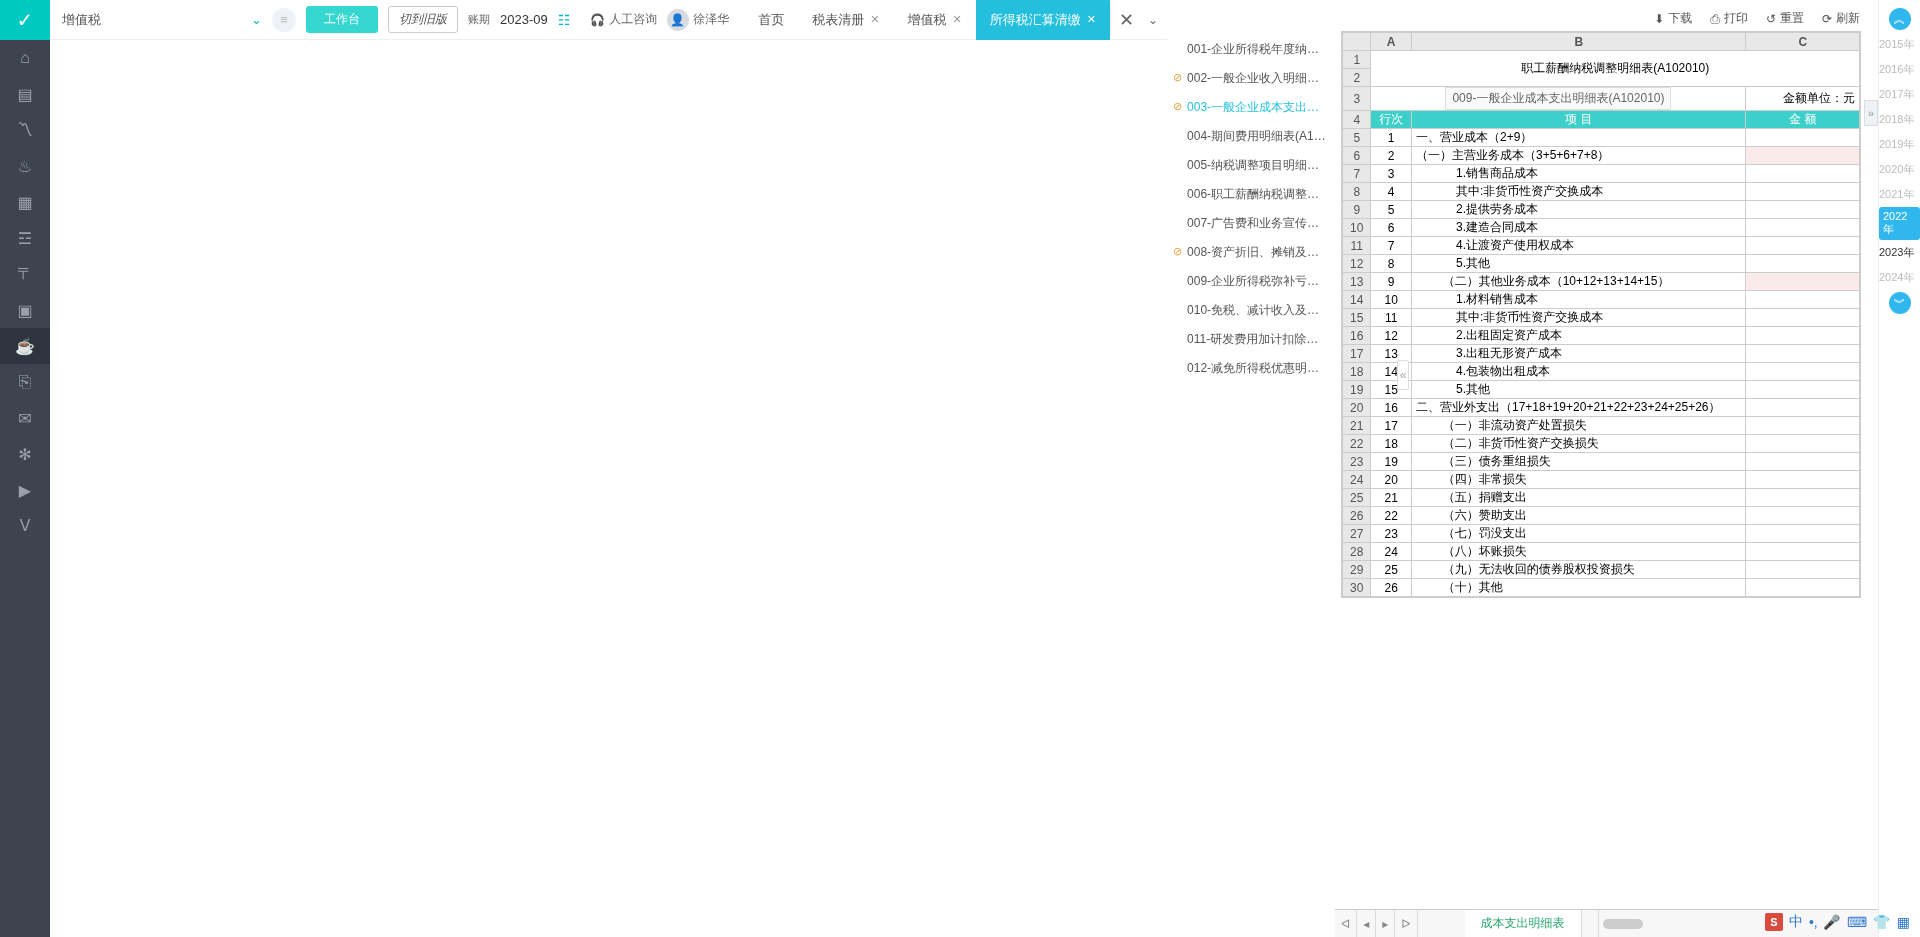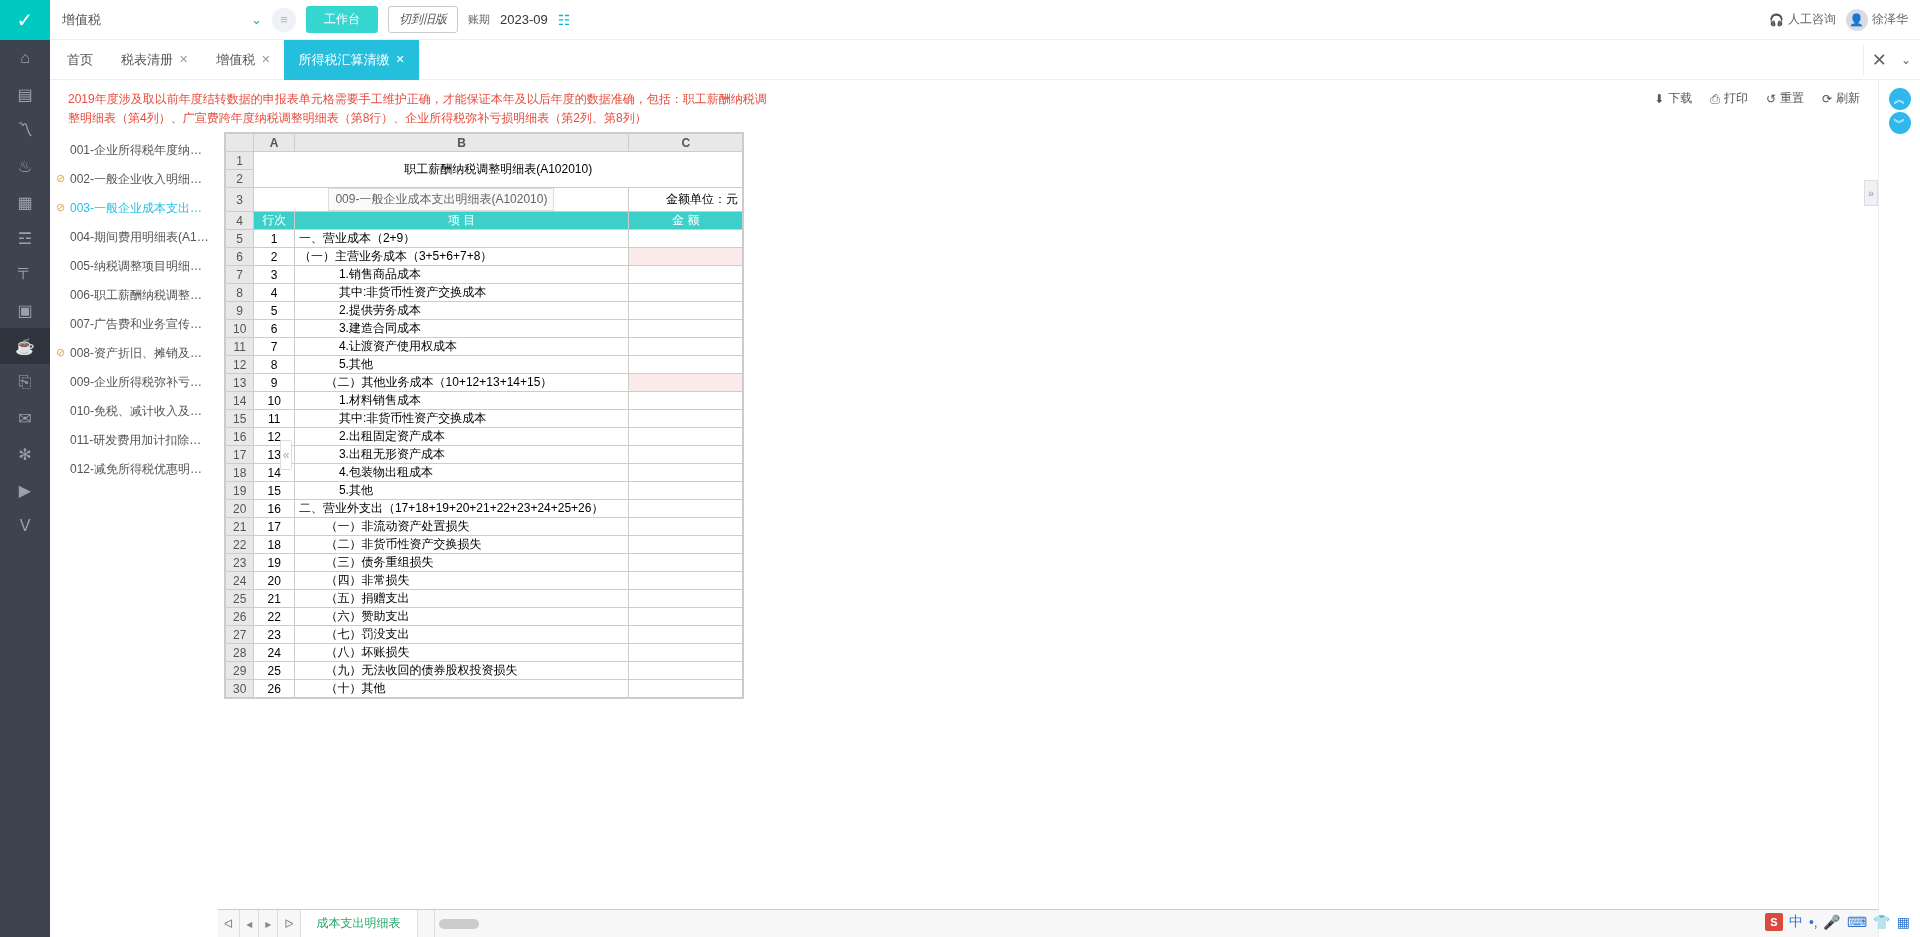--- a/index.html
+++ b/index.html
@@ -6,21 +6,21 @@
 body { background: #f5f7fa; overflow: hidden; }
 .app { display: flex; height: 100vh; }
 
 
 .sidebar { width: 50px; background: #3d4450; display: flex; flex-direction: column; align-items: center; padding-top: 0; }
 .sidebar .logo { width: 50px; height: 40px; background: #00c9c2; display: flex; align-items: center; justify-content: center; color: #fff; font-size: 20px; }
 .sidebar .nav-item { width: 50px; height: 36px; display: flex; align-items: center; justify-content: center; color: #9aa0ab; cursor: pointer; font-size: 16px; }
 .sidebar .nav-item.active { color: #fff; background: #2e343e; }
 
 
-.main { flex: 1; display: flex; flex-direction: column; background: #fff; }
+.main { flex: 1; display: flex; flex-direction: row; background: #fff; }
 
 
 .topbar { height: 40px; display: flex; align-items: center; padding: 0 12px; border-bottom: 1px solid #eee; gap: 10px; }
 .topbar .dropdown { min-width: 200px; display: flex; align-items: center; color: #555; font-size: 13px; cursor: pointer; }
 .topbar .dropdown .chev { margin-left: auto; color: #00b7d5; }
 .topbar .circle-btn { width: 24px; height: 24px; border-radius: 50%; background: #eef1f5; display: flex; align-items: center; justify-content: center; color: #bbb; font-size: 13px; }
 .topbar .btn-primary { background: #37d7d1; color: #fff; border: none; padding: 5px 18px; border-radius: 3px; font-size: 12px; cursor: pointer; }
 .topbar .btn-outline { background: #fff; border: 1px solid #ccc; color: #555; padding: 4px 10px; border-radius: 3px; font-size: 12px; cursor: pointer; font-style: italic; }
 .topbar .period-label { font-size: 11px; color: #666; }
 .topbar .period-value { font-size: 13px; color: #333; }
@@ -69,21 +69,21 @@
 .spreadsheet .hdr-teal { background: #3dd0cb; color: #fff; font-weight: normal; }
 .spreadsheet .item-cell { text-align: left; }
 .spreadsheet .amt-pink { background: #fbeaea; }
 .spreadsheet .colA { width: 40px; }
 .spreadsheet .colB { width: 330px; }
 .spreadsheet .colC { width: 112px; }
 
 
 .sheet-tabbar { height: 28px; border-top: 1px solid #ccc; display: flex; align-items: center; background: #f7f7f7; font-size: 12px; }
 .sheet-tabbar .nav { padding: 0 6px; color: #888; cursor: pointer; border-right: 1px solid #ddd; height: 100%; display: flex; align-items: center; }
-.sheet-tabbar .stab { padding: 0 16px; color: #2aa66f; border-right: 1px solid #ddd; height: 100%; display: flex; align-items: center; background: #fff; cursor: pointer; }
+.sheet-tabbar .stab { padding: 0 16px; color: #2aa66f; border-right: 1px solid #ddd; height: 100%; display: flex; align-items: center; background: #fff; cursor: pointer; margin-left: 47px; }
 .sheet-tabbar .scroll-track { flex: 1; margin-left: 16px; border-left: 1px solid #ddd; height: 100%; display: flex; align-items: center; }
 .sheet-tabbar .scroll-thumb { height: 10px; width: 40px; background: #ccc; border-radius: 5px; margin-left: 4px; }
 
 
 .year-rail { width: 42px; background: #fff; border-left: 1px solid #eee; display: flex; flex-direction: column; align-items: center; padding-top: 8px; gap: 2px; }
 .year-rail .circ { width: 22px; height: 22px; border-radius: 50%; background: #2fb7ee; color: #fff; display: flex; align-items: center; justify-content: center; font-size: 12px; cursor: pointer; }
 .year-rail .yr { font-size: 11px; color: #bbb; padding: 5px 0; cursor: pointer; }
 .year-rail .yr.current { background: #2fb7ee; color: #fff; border-radius: 3px; padding: 3px 4px; }
 .year-rail .yr.avail { color: #333; }
 
@@ -160,21 +160,20 @@
             <span class="close">✕</span>
           </div>
         </div>
       <div class="tab-close-all">✕</div>
       <div class="tab-dropdown">⌄</div>
     </div>
 
     <div class="content">
       <div class="upper" style="flex:1; overflow:hidden;">
         <div class="notice-row">
-          <div class="notice">2019年度涉及取以前年度结转数据的申报表单元格需要手工维护正确，才能保证本年及以后年度的数据准确，包括：职工薪酬纳税调整明细表（第4列）、广宣费跨年度纳税调整明细表（第8行）、企业所得税弥补亏损明细表（第2列、第8列）</div>
           <div class="actions">
             <div class="action-btn">
                 <span>⬇</span>
                 <span>下载</span>
               </div>
             <div class="action-btn">
                 <span>⎙</span>
                 <span>打印</span>
               </div>
             <div class="action-btn">
@@ -408,20 +407,32 @@
             </div>
           </div>
         </div>
       </div>
 
       <div class="collapse-handle">«</div>
       <div class="right-expand">»</div>
 
       <div class="year-rail">
         <div class="circ">︽</div>
+        <div id="years-container">
+            <div class="yr">2015年</div>
+            <div class="yr">2016年</div>
+            <div class="yr">2017年</div>
+            <div class="yr">2018年</div>
+            <div class="yr">2019年</div>
+            <div class="yr">2020年</div>
+            <div class="yr">2021年</div>
+            <div class="yr current">2022年</div>
+            <div class="yr avail">2023年</div>
+            <div class="yr">2024年</div>
+          </div>
         <div class="circ">︾</div>
       </div>
     </div>
   </div>
 </div>
 
 <div class="ime-bar">
   <span class="ime-logo">S</span>
   <span class="ime-ico">中</span>
   <span class="ime-ico">•,</span>

